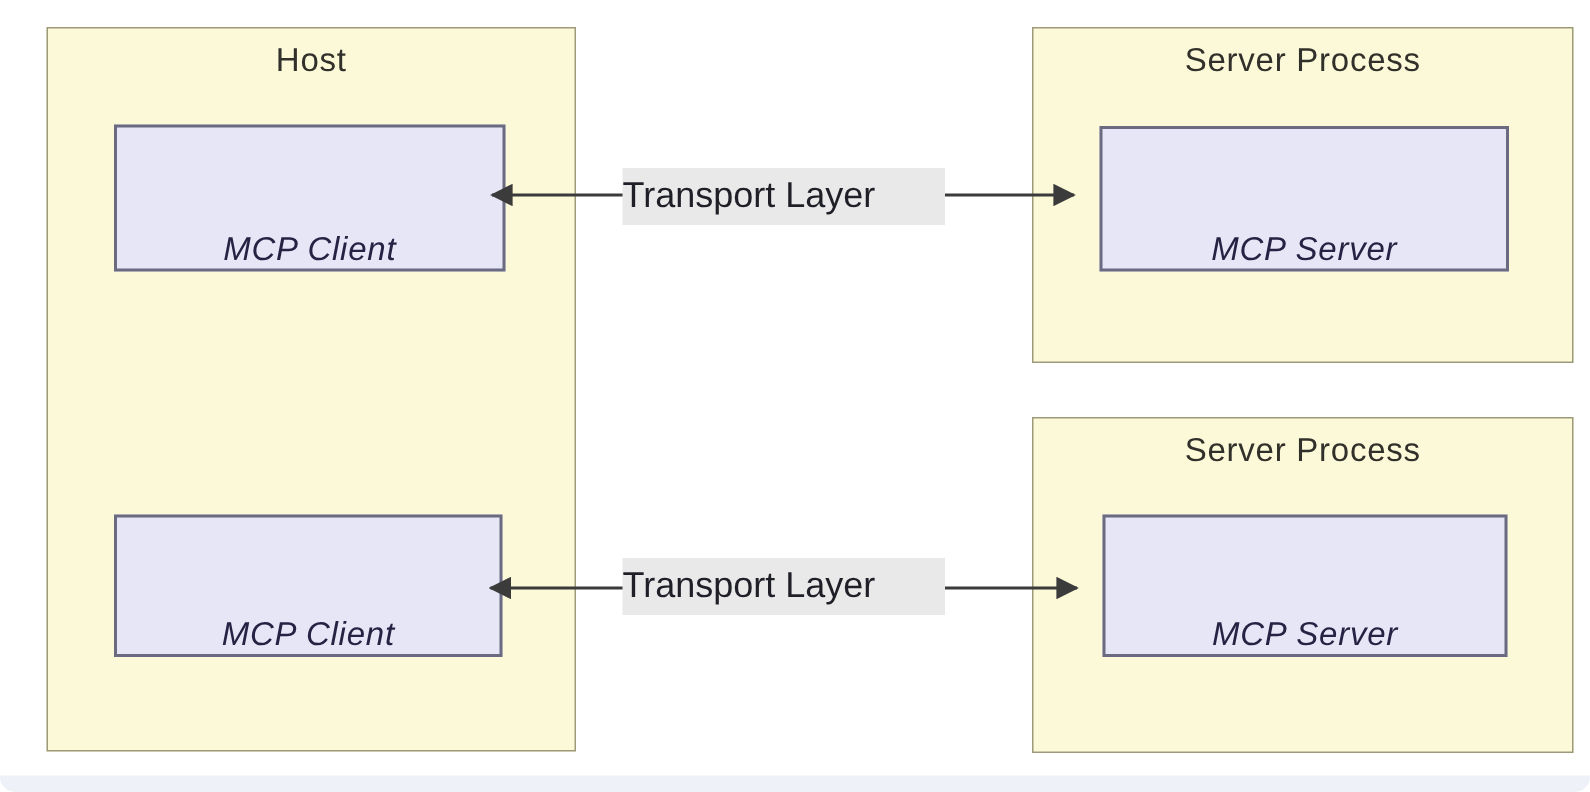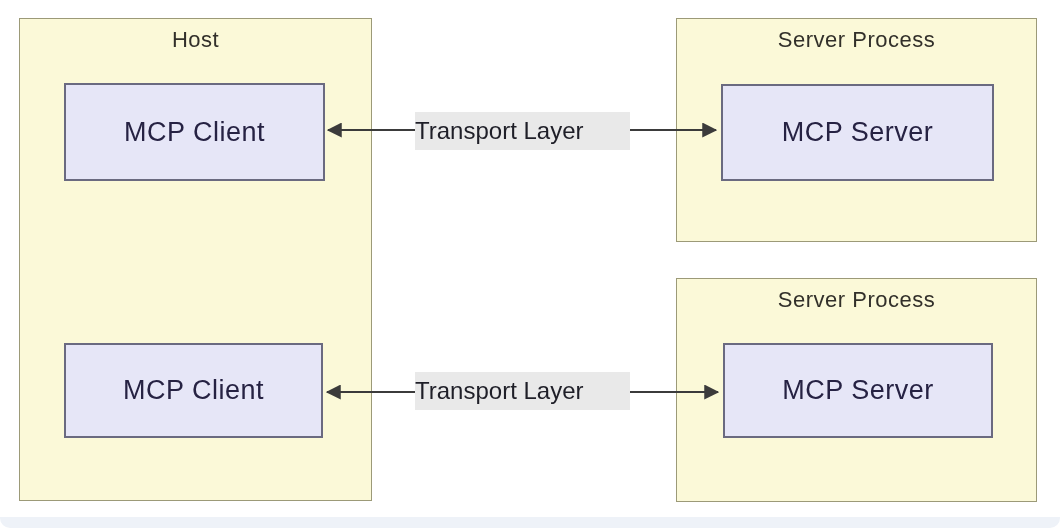--- a/index.html
+++ b/index.html
@@ -12,42 +12,44 @@
   .canvas {
     position: relative;
     width: 1060px; height: 528px;
     background: var(--page-bg, #ffffff);
     border-radius: 10px;
   }
   .container {
     position: absolute;
     background: var(--container-fill, #fbf9d8);
     border: 1px solid var(--container-border, #9c9a78);
+    margin-left: 12px;
   }
   .container-title {
     position: absolute;
     top: 8px; left: 0; right: 0;
     text-align: center;
     font-size: 22px;
     color: var(--title-text, #32302a);
     letter-spacing: 0.5px;
   }
   .host { left: 19px; top: 18px; width: 353px; height: 483px; }
   .server-process-1 { left: 676px; top: 18px;  width: 361px; height: 224px; }
   .server-process-2 { left: 676px; top: 278px; width: 361px; height: 224px; }
   .node {
     position: absolute;
     background: var(--node-fill, #e6e6f7);
     border: 2px solid var(--node-border, #6a6a80);
     display: flex;
-    align-items: center;
+    align-items: flex-end;
     justify-content: center;
-    font-size: 27px;
+    font-size: 22px;
     color: var(--node-text, #262243);
     letter-spacing: 0.5px;
+    font-style: italic;
   }
   .client-1 { left: 44px; top: 64px;  width: 261px; height: 98px; }
   .client-2 { left: 44px; top: 324px; width: 259px; height: 95px; }
   .server-1 { left: 44px; top: 65px;  width: 273px; height: 97px; }
   .server-2 { left: 46px; top: 64px;  width: 270px; height: 95px; }
   .arrows-svg {
     position: absolute;
     left: 0; top: 0;
     width: 1060px; height: 528px;
     pointer-events: none;

